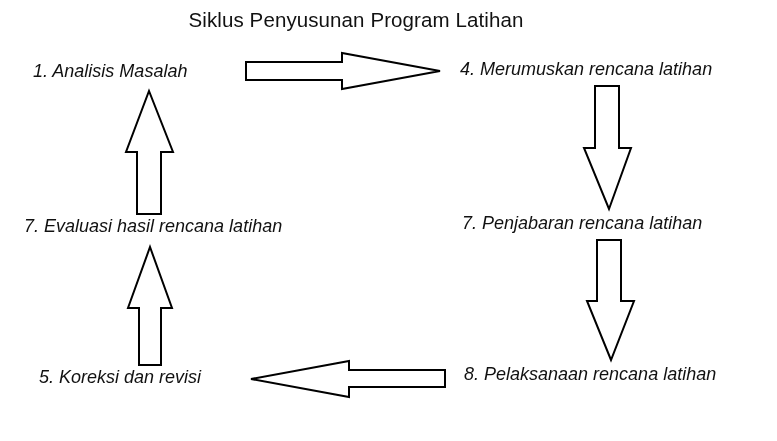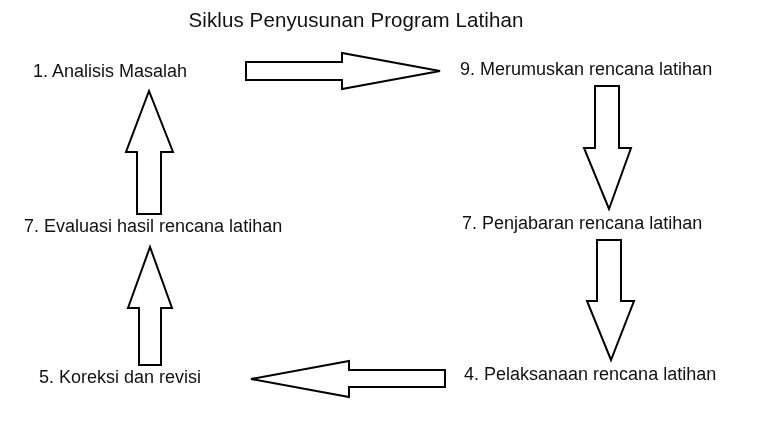--- a/index.html
+++ b/index.html
@@ -1,33 +1,33 @@
 <!DOCTYPE html>
 <html><head>
 <meta charset="utf-8">
 <style>
   html, body { margin:0; padding:0; background:#ffffff; }
   body { width:777px; height:441px; position:relative; overflow:hidden;
          font-family:"Liberation Sans", "DejaVu Sans", sans-serif; color:#111; }
   .title { position:absolute; left:0; width:712px; top:8px; text-align:center;
            font-size:20.5px; letter-spacing:0.1px; }
-  .label { position:absolute; font-size:18px; white-space:nowrap; }
+  .label { position:absolute; font-size:18px; white-space:nowrap;font-style:italic; }
   .label.center { text-align:center; }
   svg.arrows { position:absolute; left:0; top:0; }
   svg.arrows polygon { fill:#ffffff; stroke:#000000; stroke-width:2; stroke-linejoin:miter; }
 </style>
 </head>
 <body>
 
 <div class="title">Siklus Penyusunan Program Latihan</div>
 
 <div class="label" style="left:33px; top:61px;">1. Analisis Masalah</div>
-<div class="label" style="left:460px; top:59px;">9. Merumuskan rencana latihan</div>
+<div class="label" style="left:460px; top:59px;">4. Merumuskan rencana latihan</div>
 <div class="label" style="left:462px; top:213px;">7. Penjabaran rencana latihan</div>
-<div class="label" style="left:464px; top:364px;">4. Pelaksanaan rencana latihan</div>
+<div class="label" style="left:464px; top:364px;">8. Pelaksanaan rencana latihan</div>
 <div class="label center" style="left:20px; top:367px; width:200px;">
   <div>5. Koreksi dan revisi</div>
 </div>
 <div class="label" style="left:24px; top:216px;">7. Evaluasi hasil rencana latihan</div>
 
 <svg class="arrows" width="777" height="441" viewBox="0 0 777 441">
 
   <polygon points="246,62 342,62 342,53 440,71 342,89 342,80 246,80"></polygon>
 
   <polygon points="595,86 619,86 619,148 631,148 609,209 584,148 595,148"></polygon>

